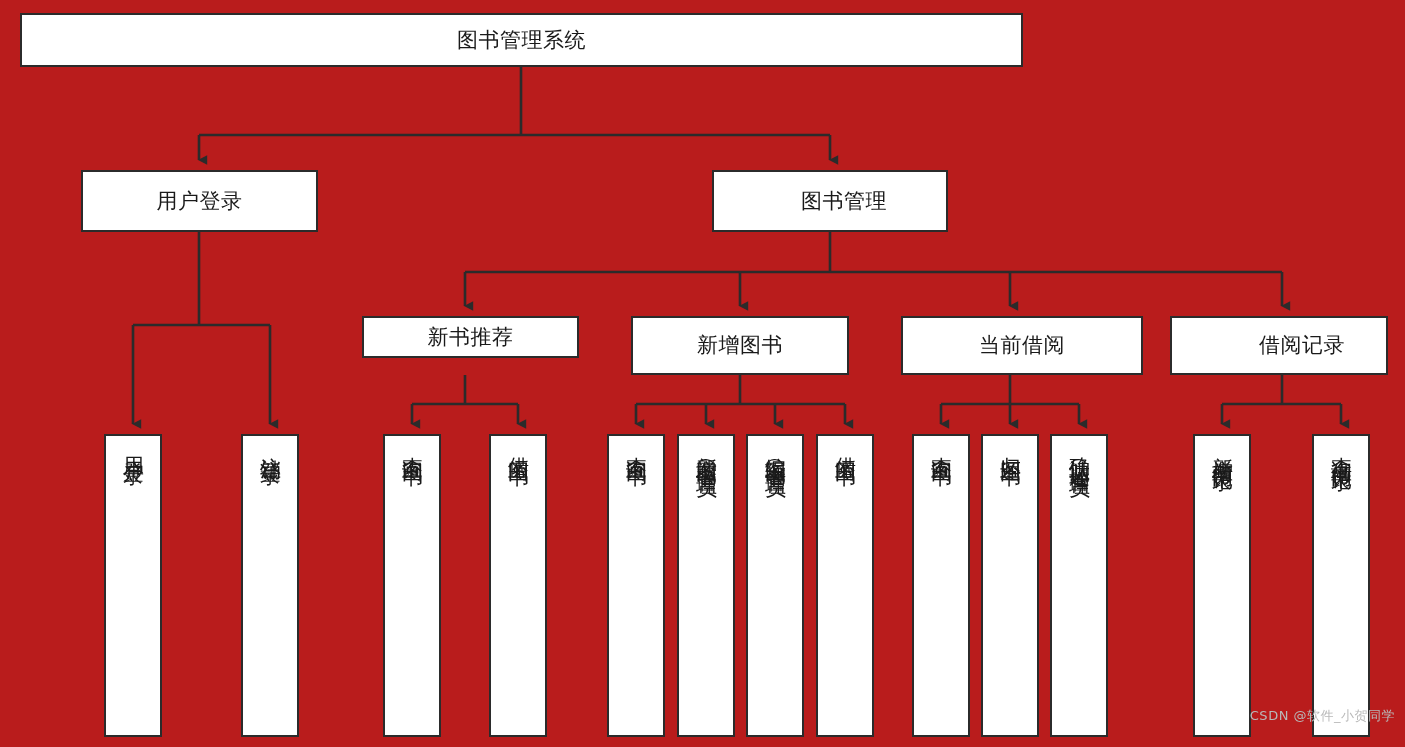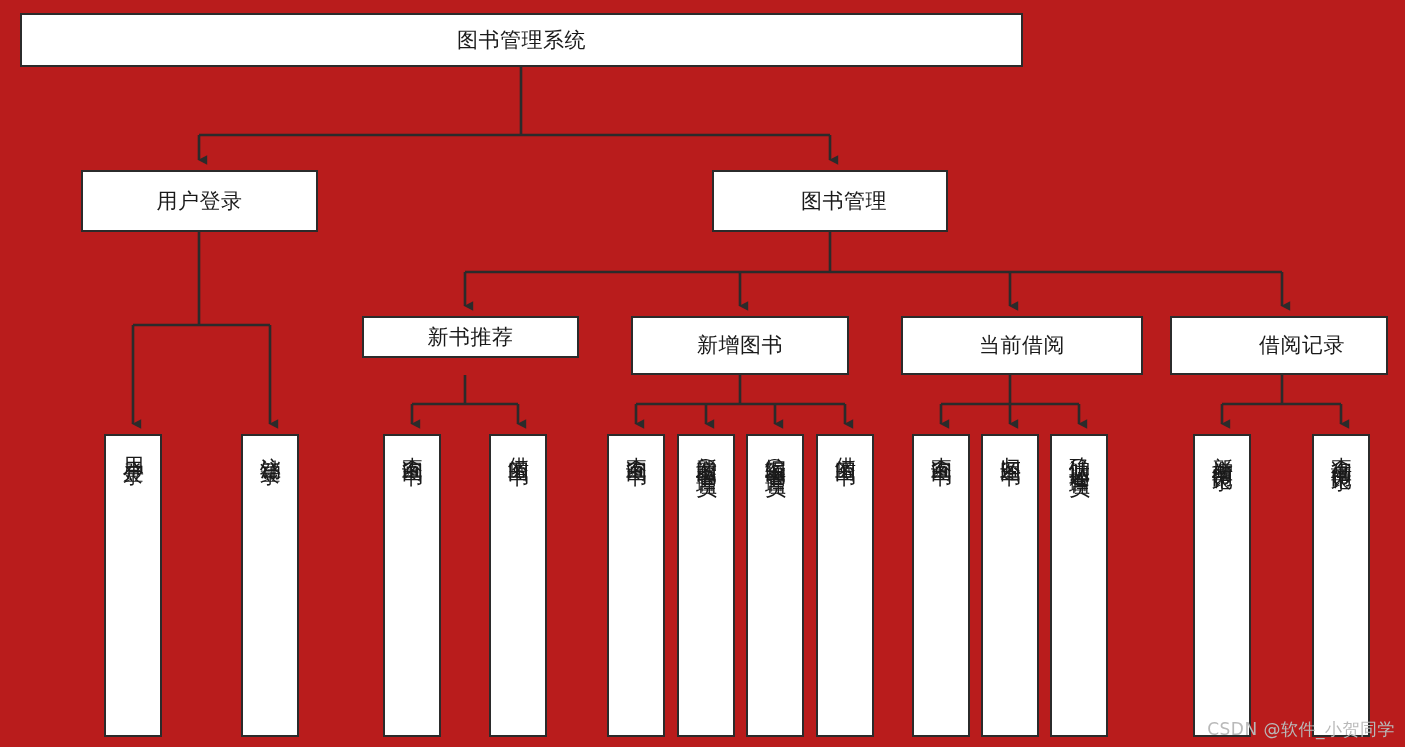--- a/index.html
+++ b/index.html
@@ -51,22 +51,22 @@
   .node-vertical .node-label {
     writing-mode: vertical-rl;
     text-orientation: upright;
     font-size: 21px;
     letter-spacing: 3px;
     margin: 0 auto;
   }
   #watermark {
     position: absolute;
     right: 10px;
-    bottom: 6px;
-    font-size: 17px;
+    bottom: 22px;
+    font-size: 13px;
     color: #b9b9b9;
     letter-spacing: 0.5px;
     white-space: nowrap;
     pointer-events: none;
   }
 </style>
 </head>
 <body>
 
 <div id="diagram-root">

